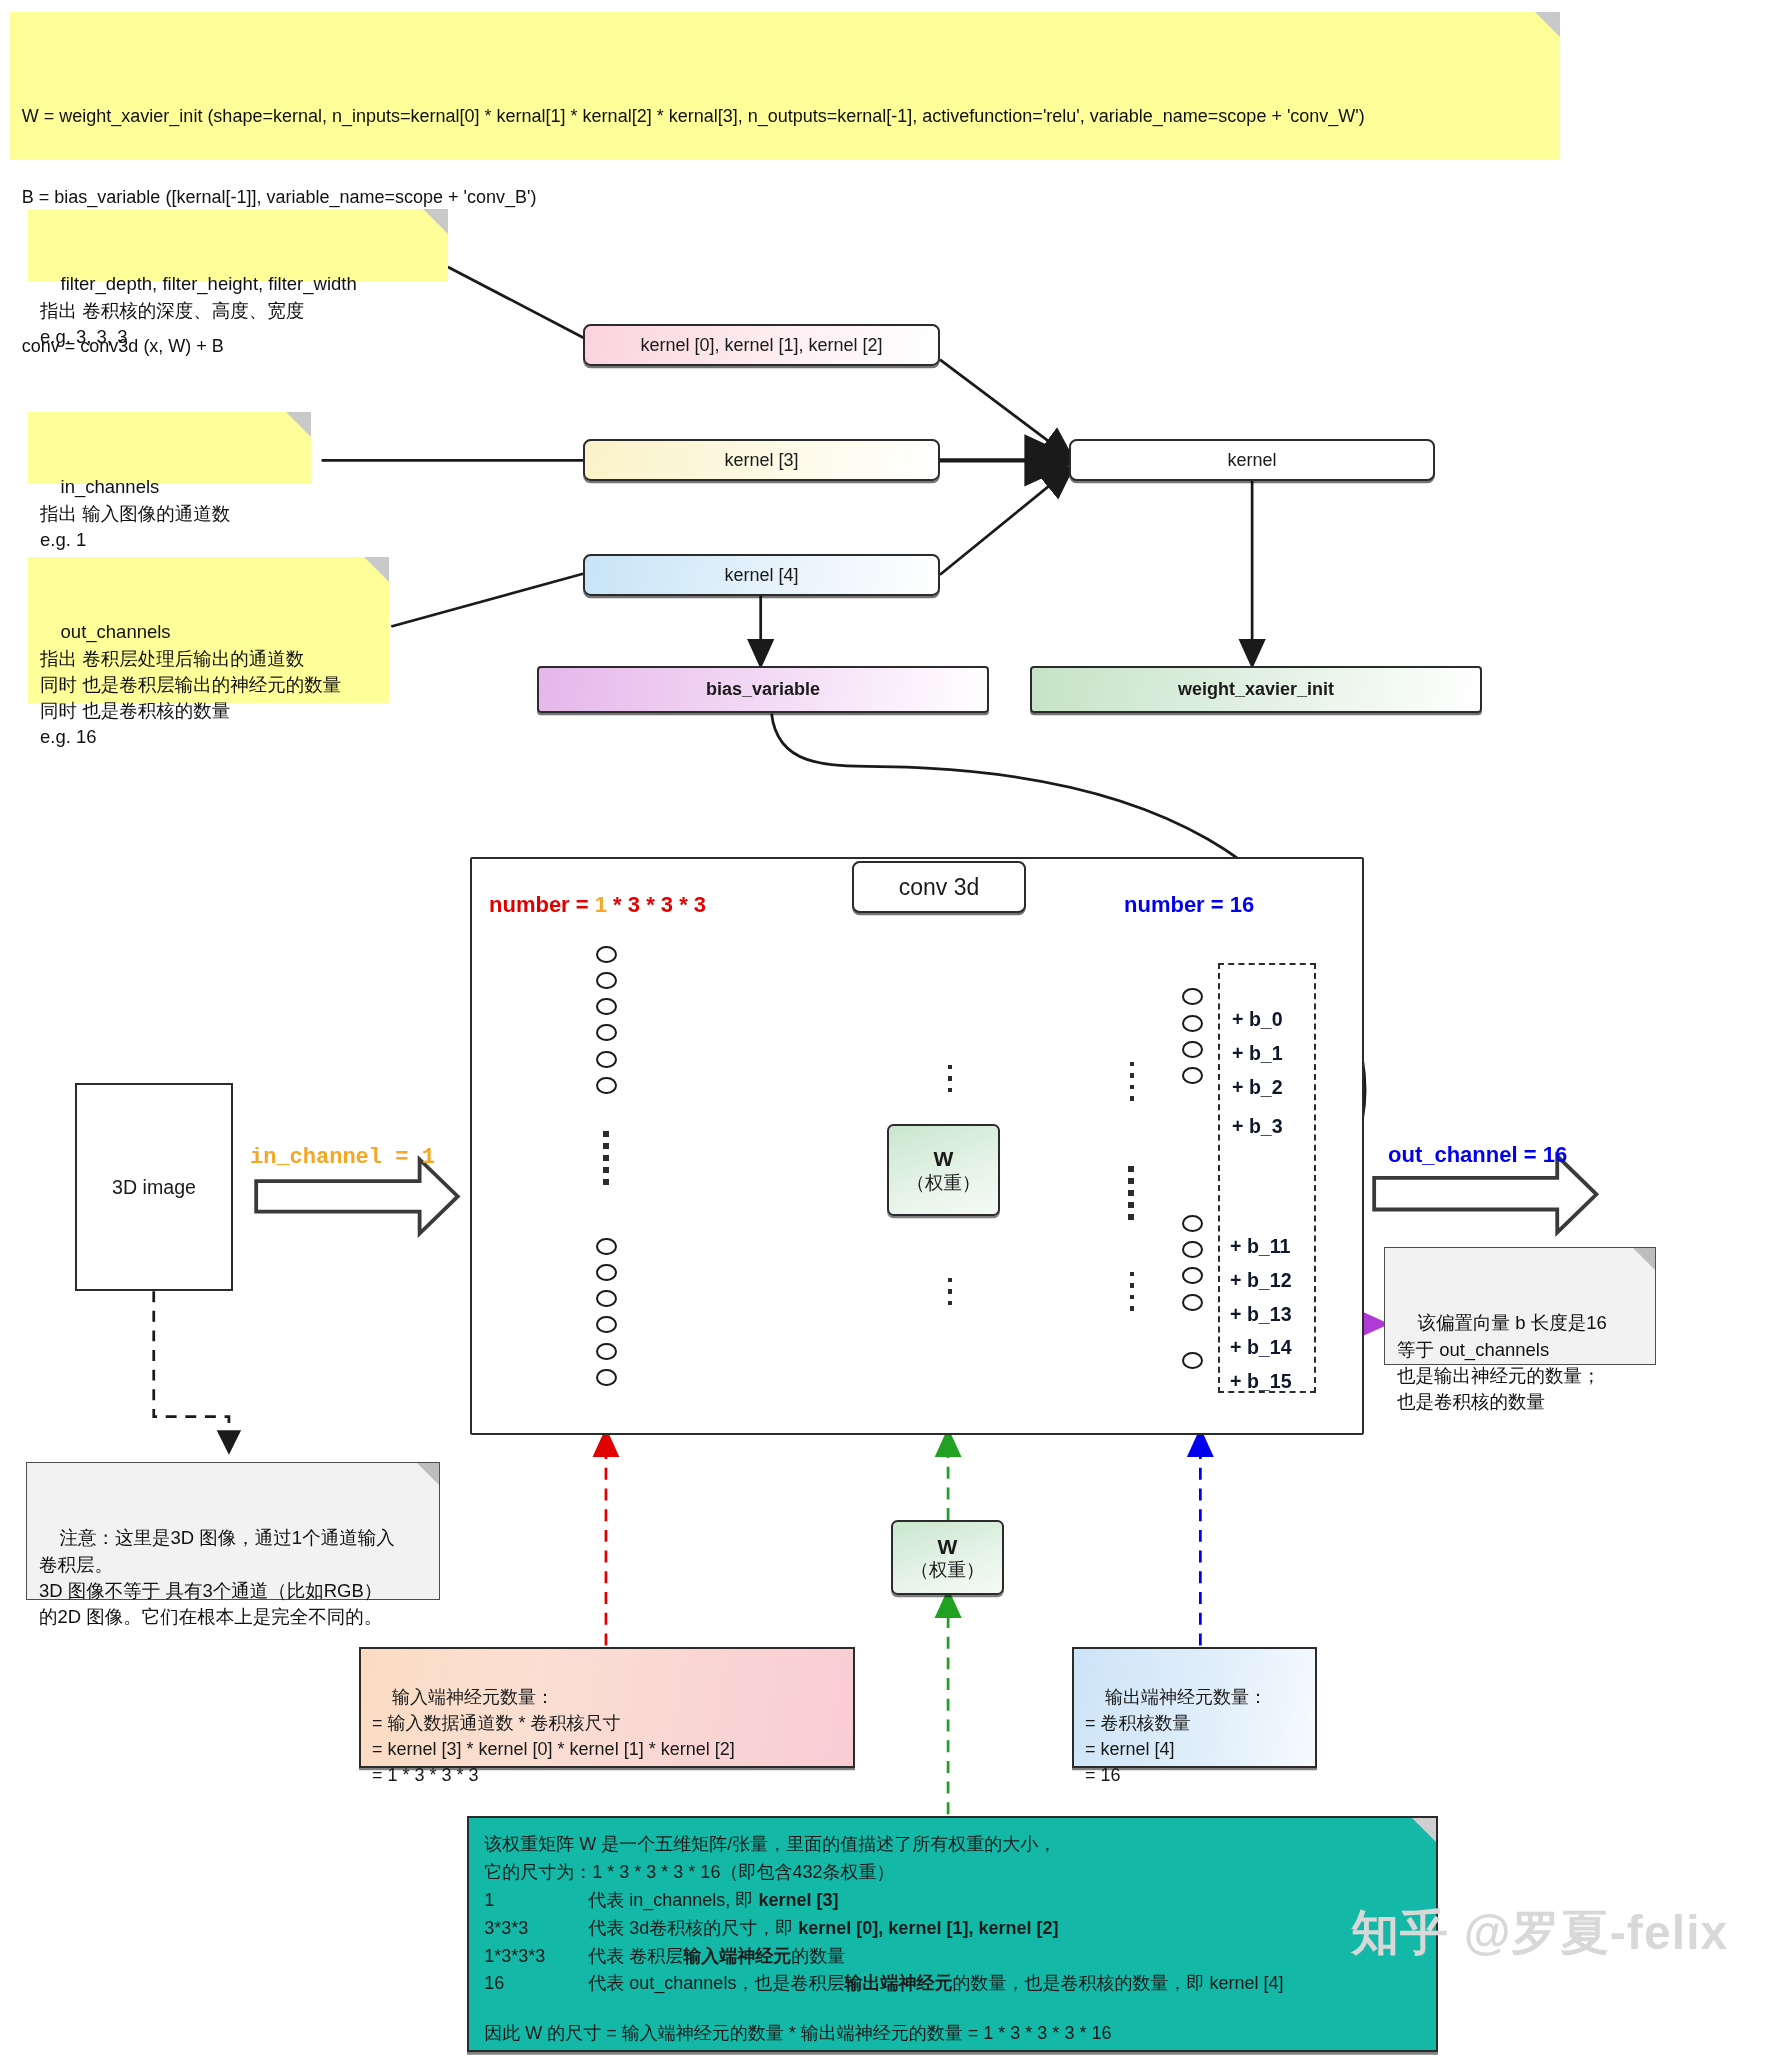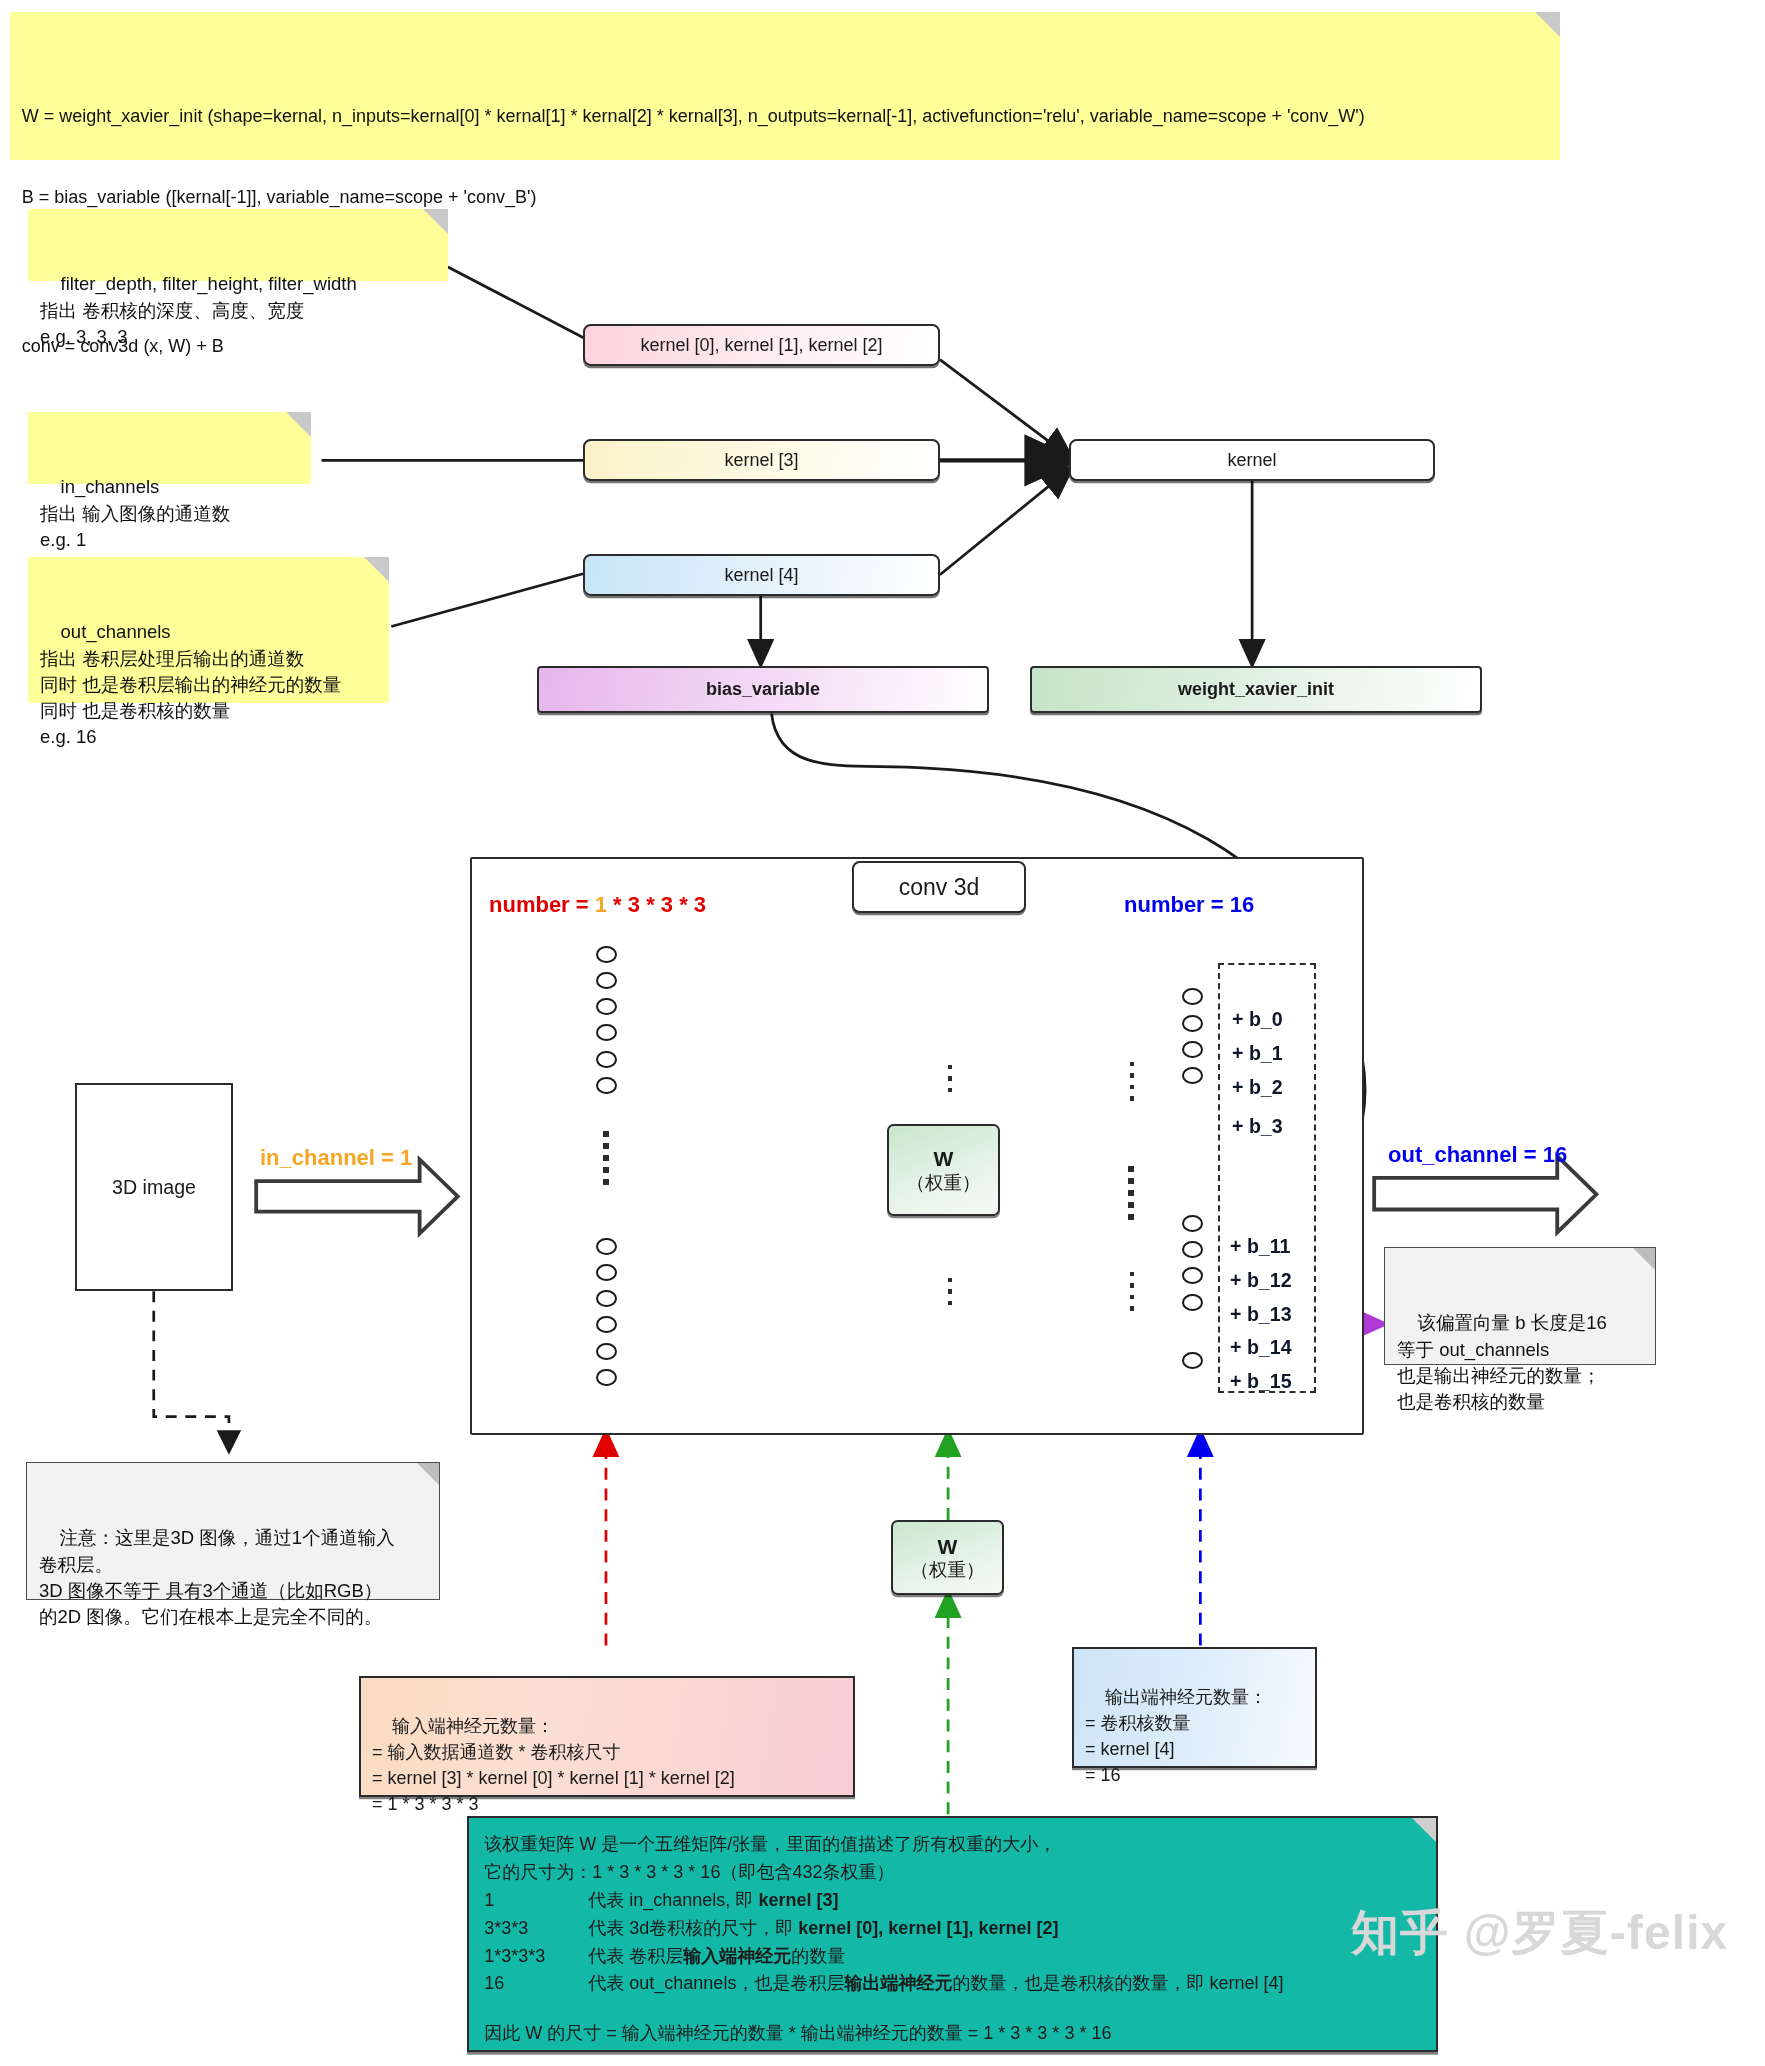--- a/index.html
+++ b/index.html
@@ -135,21 +135,20 @@
     white-space:nowrap;
   }
 
   .note-pink{
     border:2.2px solid #2b2b2b;
     background:linear-gradient(100deg,#fbdcc2 0%,#fadfd2 35%,#f9ccd4 100%);
     padding:8.7px 11px;
     font-size:18px;line-height:1.45;
     white-space:pre-wrap;
     box-shadow:0 2.2px 0 rgba(0,0,0,0.5);
-    margin-top:29px;
   }
   .note-blue{
     border:2.2px solid #2b2b2b;
     background:linear-gradient(100deg,#cde4f7 0%,#e2effa 60%,#f6fbff 100%);
     padding:8.7px 11px;
     font-size:18px;line-height:1.45;
     white-space:pre-wrap;
     box-shadow:0 2.2px 0 rgba(0,0,0,0.5);
   }
   .note-big{
@@ -422,21 +421,21 @@
 
   <div class="abs wbox" style="left:891px;top:1520px;width:113px;height:75px;">
     <div class="w-main">W</div>
     <div class="w-sub">（权重）</div>
   </div>
 
   <div class="abs imgbox" style="left:75px;top:1083px;width:158px;height:208px;">
     <span>3D image</span>
   </div>
 
-  <div class="arrowlbl num-orange" style="left:260px;top:1145px;">
+  <div class="arrowlbl num-orange" style="left:250px;top:1145px;font-family:Liberation Mono, monospace;">
     <span>in_channel = 1</span>
   </div>
   <div class="arrowlbl num-blue" style="left:1388px;top:1142px;">
     <span>out_channel = 16</span>
   </div>
 
   <div class="abs note-gray" style="left:1384px;top:1247px;width:272px;height:118px;">
     <div class="fold"></div>
     <span>该偏置向量 b 长度是16
 等于 out_channels

